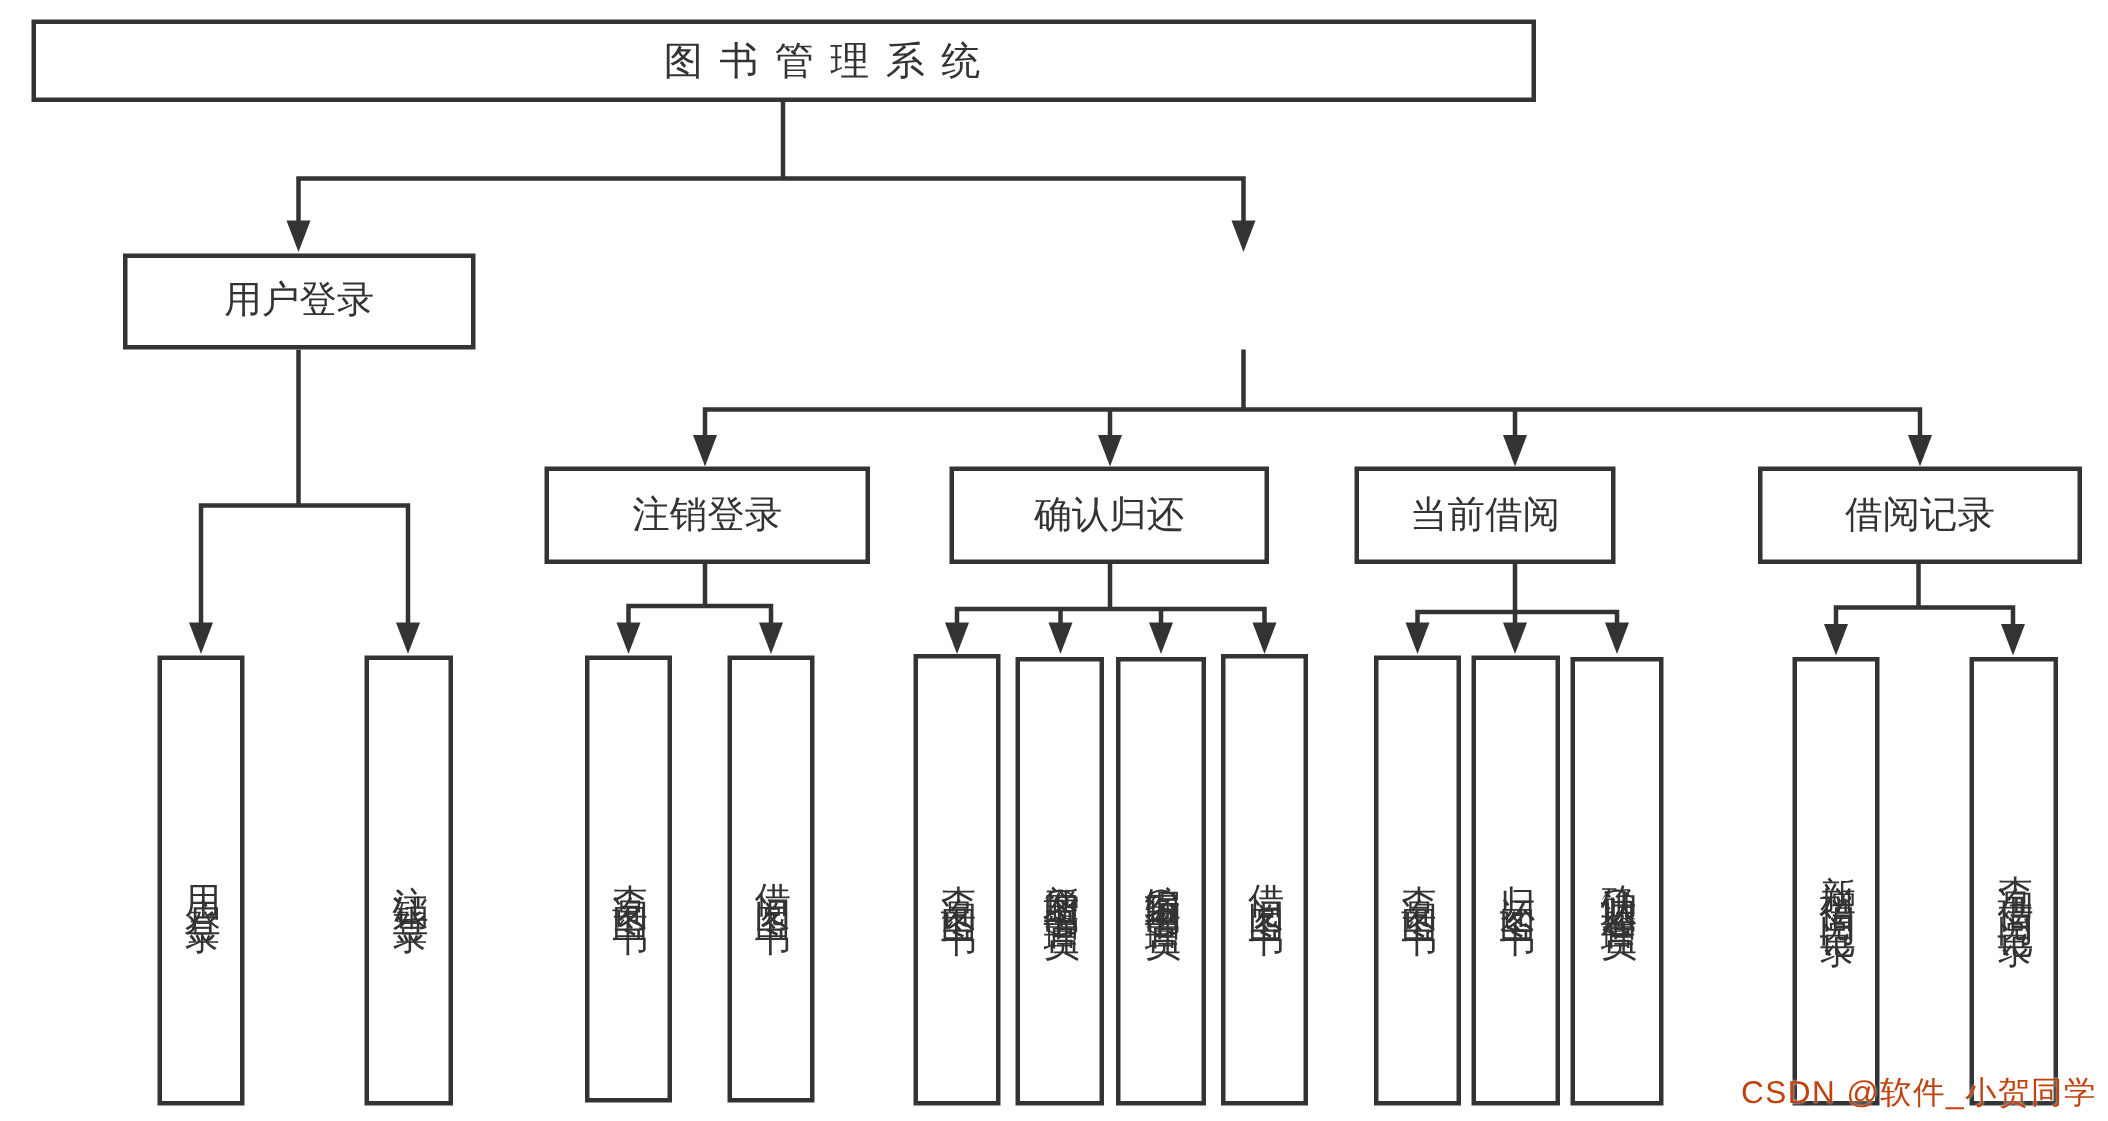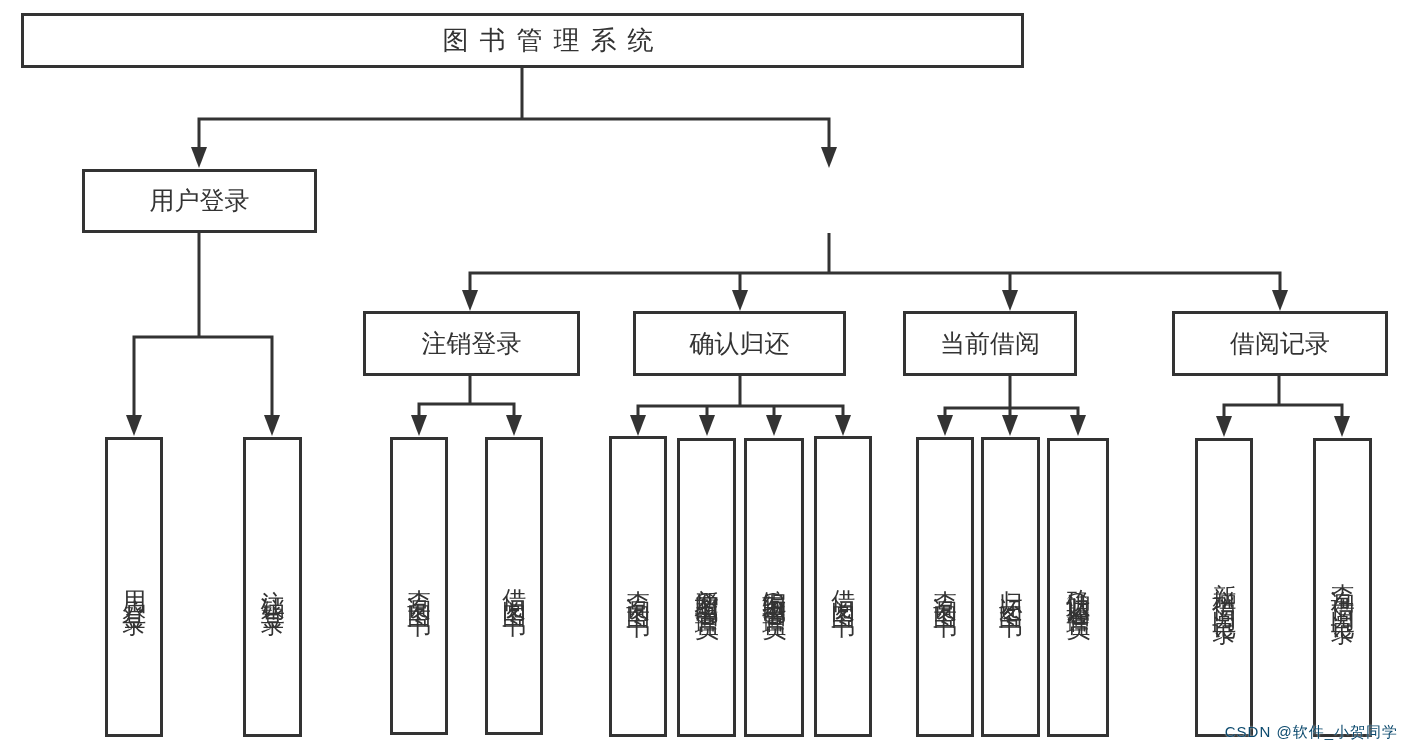--- a/index.html
+++ b/index.html
@@ -55,22 +55,22 @@
     font-size: 24px;
     letter-spacing: 8px;
   }
   .node.box-v.long {
     letter-spacing: 4px;
   }
   .watermark {
     position: absolute;
     right: 7px;
     bottom: 5px;
-    font-size: 15px;
-    color: #0c4a6e;
+    font-size: 21px;
+    color: #c2410c;
     text-shadow: 0 0 2px #ffffff;
     z-index: 10;
     letter-spacing: 1px;
     white-space: nowrap;
   }
 </style>
 </head>
 <body>
 
 <div class="canvas">

